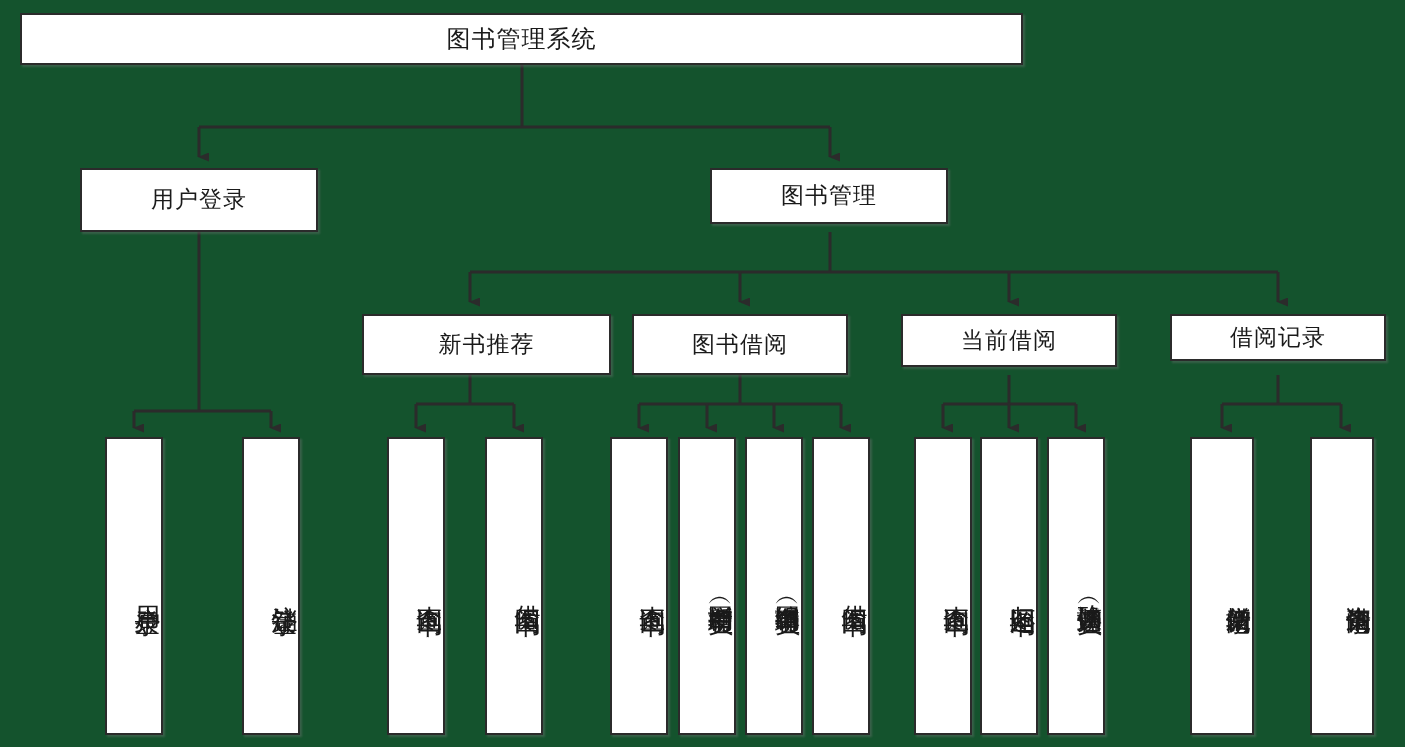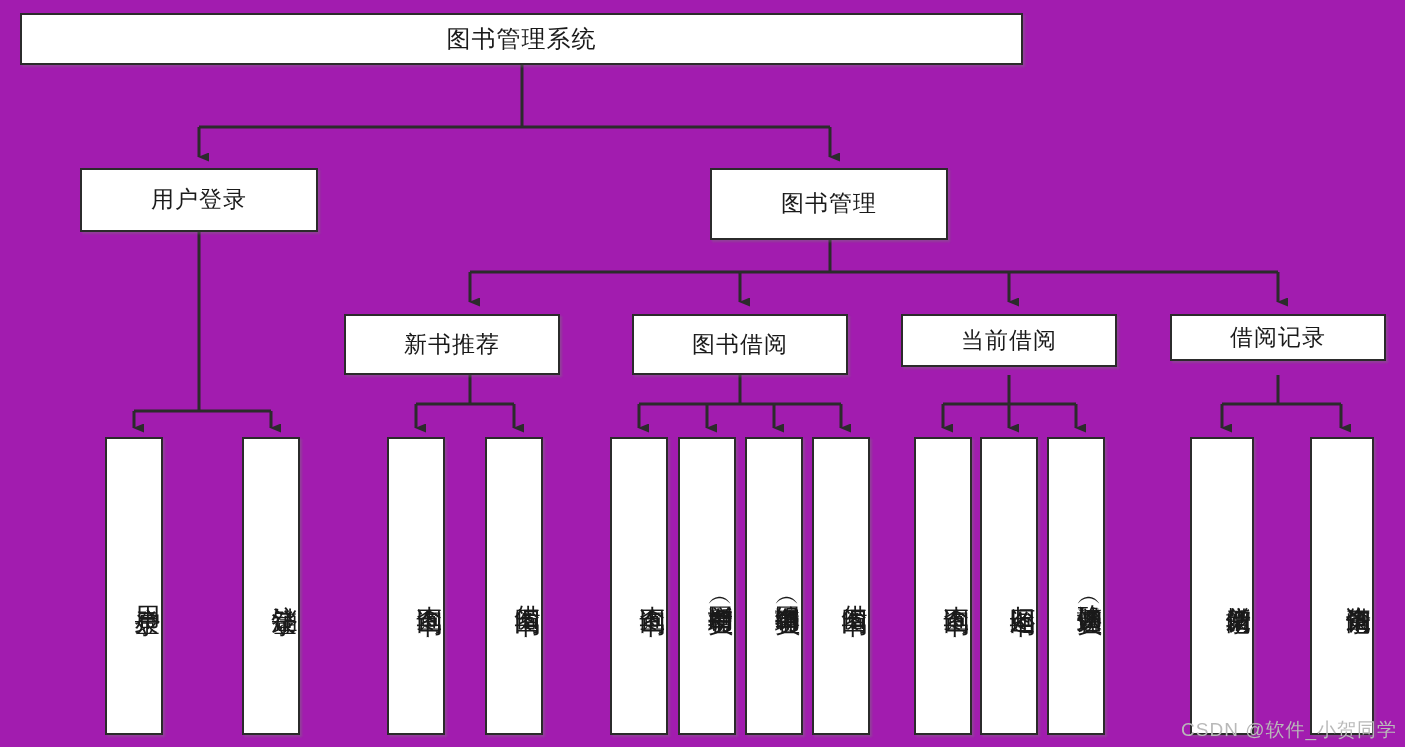--- a/index.html
+++ b/index.html
@@ -8,21 +8,21 @@
     padding: 0;
     background: #ffffff;
   }
   body {
     font-family: "Liberation Sans", "DejaVu Sans", sans-serif;
   }
   #diagram-root {
     position: relative;
     width: 1405px;
     height: 747px;
-    background: #a21caf;
+    background: #14532d;
     overflow: hidden;
   }
   #edge-layer {
     position: absolute;
     left: 0;
     top: 0;
     width: 1405px;
     height: 747px;
     pointer-events: none;
   }
@@ -132,25 +132,25 @@
     </g>
   </svg>
 
   <div class="node horiz root" style="left:20px; top:13px; width:1003px; height:52px;">
     <span class="node-label">图书管理系统</span>
   </div>
 
   <div class="node horiz" style="left:80px; top:168px; width:238px; height:64px;">
     <span class="node-label">用户登录</span>
   </div>
-  <div class="node horiz" style="left:710px; top:168px; width:238px; height:72px;">
+  <div class="node horiz" style="left:710px; top:168px; width:238px; height:56px;">
     <span class="node-label">图书管理</span>
   </div>
 
-  <div class="node horiz" style="left:344px; top:314px; width:216px; height:61px;">
+  <div class="node horiz" style="left:362px; top:314px; width:249px; height:61px;">
     <span class="node-label">新书推荐</span>
   </div>
   <div class="node horiz" style="left:632px; top:314px; width:216px; height:61px;justify-content:center;">
     <span class="node-label">图书借阅</span>
   </div>
   <div class="node horiz" style="left:901px; top:314px; width:216px; height:53px;">
     <span class="node-label">当前借阅</span>
   </div>
   <div class="node horiz" style="left:1170px; top:314px; width:216px; height:47px;">
     <span class="node-label">借阅记录</span>
@@ -193,15 +193,14 @@
     <span class="node-label">确认归还（管理员）</span>
   </div>
 
   <div class="node vert tall-text" style="left:1190px; top:437px; width:64px; height:298px;">
     <span class="node-label">新增借阅记录</span>
   </div>
   <div class="node vert tall-text" style="left:1310px; top:437px; width:64px; height:298px;">
     <span class="node-label">查询借阅记录</span>
   </div>
 
-  <div id="watermark">CSDN @软件_小贺同学</div>
 
 </div>
 
 </body></html>

